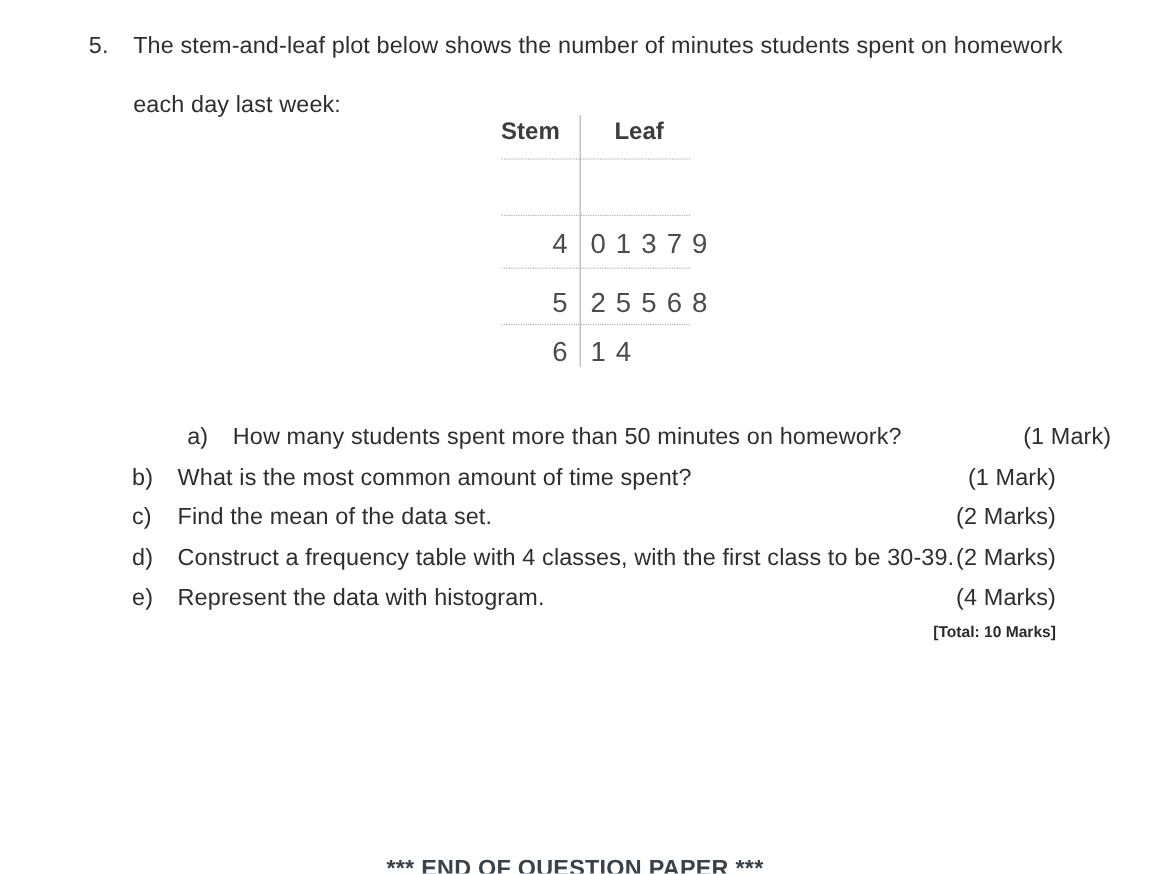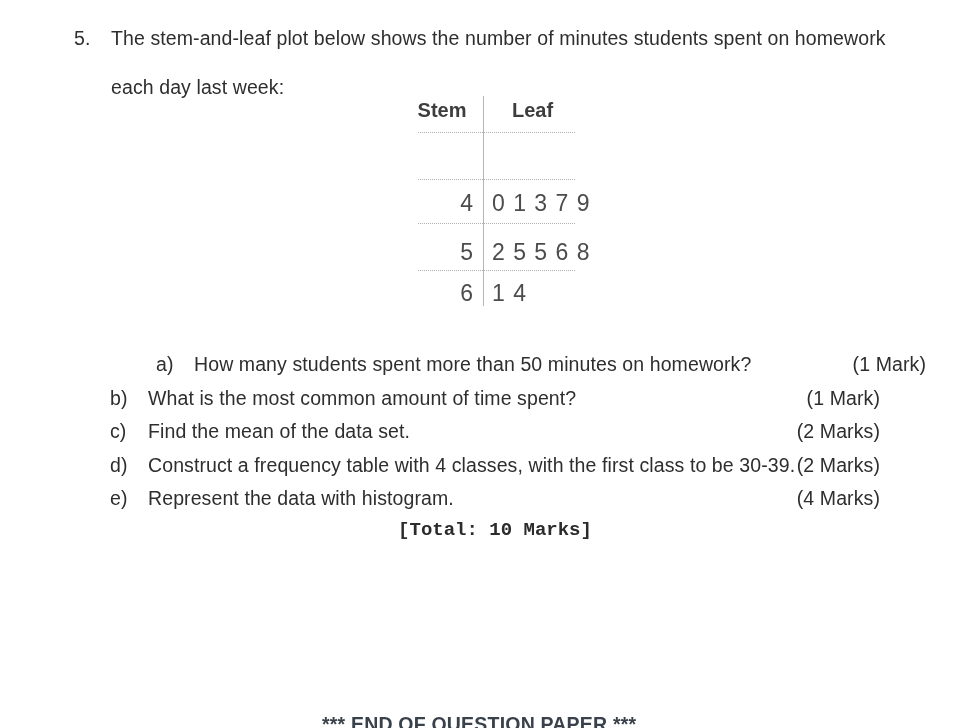--- a/index.html
+++ b/index.html
@@ -94,26 +94,25 @@
   .sq-1 { top: 387px; }
   .sq-2 { top: 420px; }
   .sq-3 { top: 454px; }
   .sq-4 { top: 487px; }
 
   .total {
     position: absolute;
     top: 519px;
     left: 110px;
     width: 770px;
-    text-align: center;
-    font-size: 19px;
+    text-align: right;
+    font-size: 13px;
     font-weight: bold;
     color: #2b2b2b;
     white-space: nowrap;
-    font-family: Liberation Mono, monospace;
   }
 
   .footer {
     position: absolute;
     top: 713px;
     left: 322px;
     font-size: 19.5px;
     font-weight: bold;
     color: #39414a;
     white-space: nowrap;

